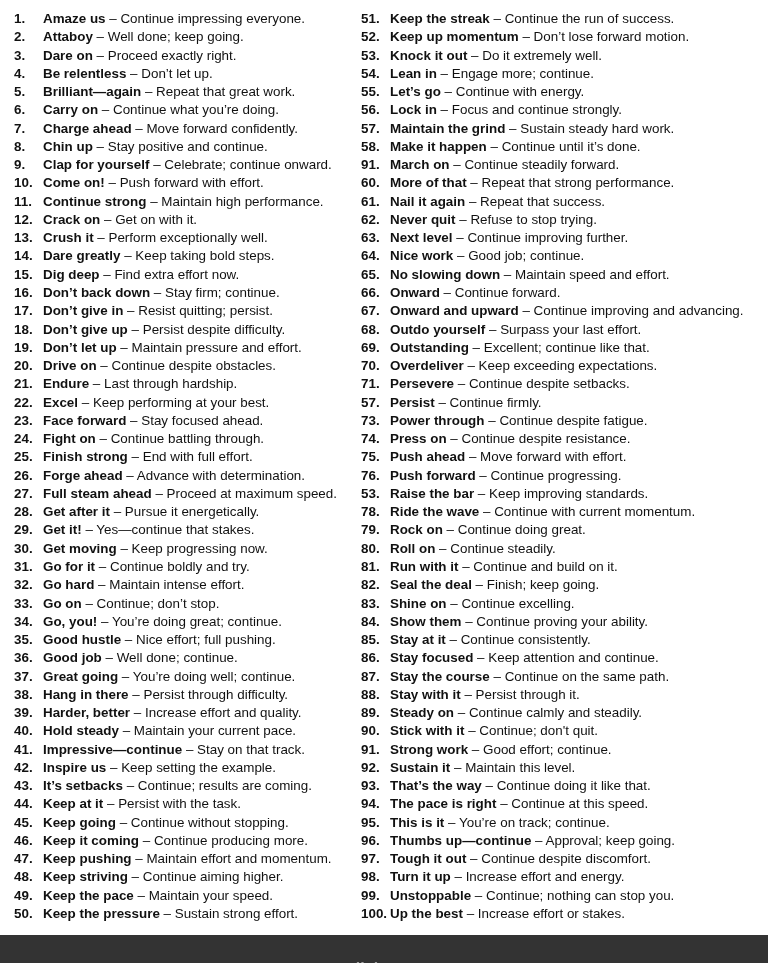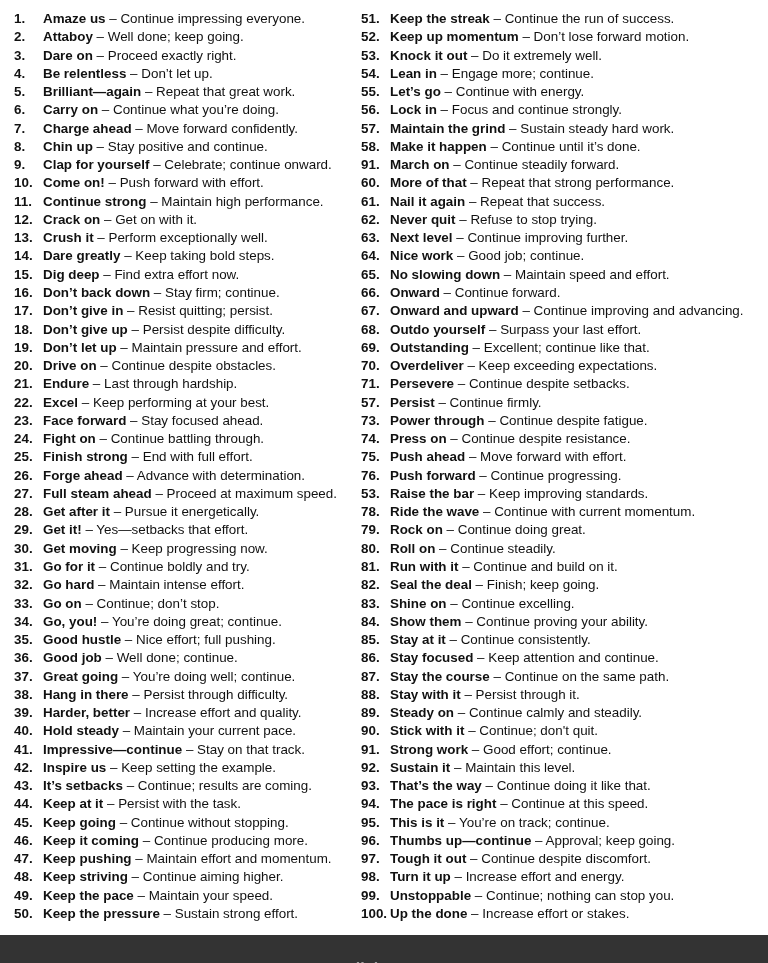--- a/index.html
+++ b/index.html
@@ -180,21 +180,21 @@
       <li class="entry">
         <span class="num">27.</span>
         <span class="body"><span class="term">Full steam ahead</span><span class="sep"> – </span><span class="meaning">Proceed at maximum speed.</span></span>
       </li>
       <li class="entry">
         <span class="num">28.</span>
         <span class="body"><span class="term">Get after it</span><span class="sep"> – </span><span class="meaning">Pursue it energetically.</span></span>
       </li>
       <li class="entry">
         <span class="num">29.</span>
-        <span class="body"><span class="term">Get it!</span><span class="sep"> – </span><span class="meaning">Yes—setbacks that effort.</span></span>
+        <span class="body"><span class="term">Get it!</span><span class="sep"> – </span><span class="meaning">Yes—continue that stakes.</span></span>
       </li>
       <li class="entry">
         <span class="num">30.</span>
         <span class="body"><span class="term">Get moving</span><span class="sep"> – </span><span class="meaning">Keep progressing now.</span></span>
       </li>
       <li class="entry">
         <span class="num">31.</span>
         <span class="body"><span class="term">Go for it</span><span class="sep"> – </span><span class="meaning">Continue boldly and try.</span></span>
       </li>
       <li class="entry">
@@ -466,20 +466,20 @@
       <li class="entry">
         <span class="num">98.</span>
         <span class="body"><span class="term">Turn it up</span><span class="sep"> – </span><span class="meaning">Increase effort and energy.</span></span>
       </li>
       <li class="entry">
         <span class="num">99.</span>
         <span class="body"><span class="term">Unstoppable</span><span class="sep"> – </span><span class="meaning">Continue; nothing can stop you.</span></span>
       </li>
       <li class="entry">
         <span class="num">100.</span>
-        <span class="body"><span class="term">Up the done</span><span class="sep"> – </span><span class="meaning">Increase effort or stakes.</span></span>
+        <span class="body"><span class="term">Up the best</span><span class="sep"> – </span><span class="meaning">Increase effort or stakes.</span></span>
       </li>
     </ol>
 </main>
 
 <footer class="footer-bar">
   <span class="site">www.englishgrammar.org</span>
 </footer>
 
 </body></html>

